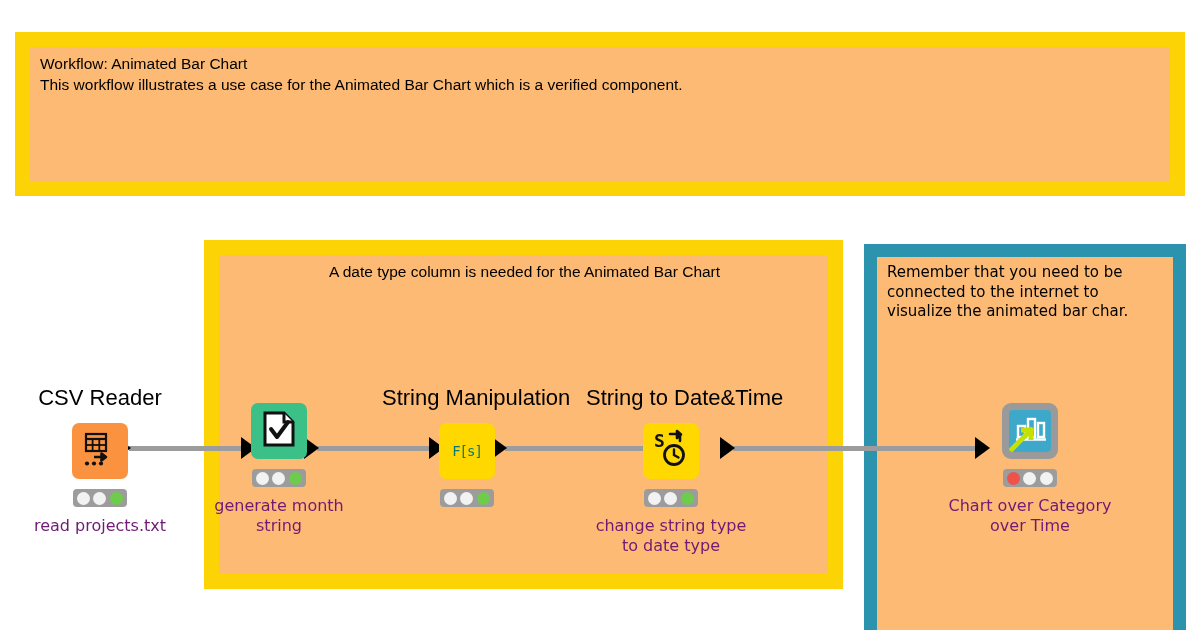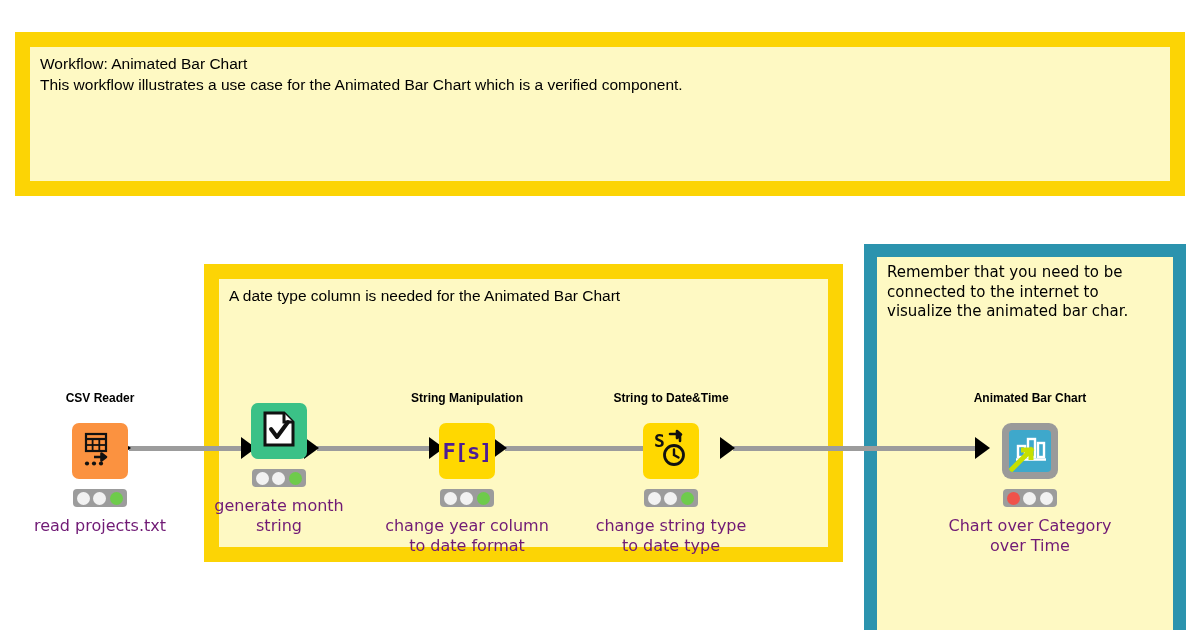--- a/index.html
+++ b/index.html
@@ -13,21 +13,21 @@
     position: relative;
     overflow: hidden;
     font-family: "Liberation Sans", sans-serif;
     -webkit-font-smoothing: antialiased;
   }
 
   
   .annotation {
     position: absolute;
     box-sizing: border-box;
-    background: #fef9c3;
+    background: #fdba74;
   }
   .annotation .anno-text {
     position: absolute;
     left: 10px;
     right: 8px;
     top: 6px;
     font-size: 15.5px;
     line-height: 21px;
     color: #000000;
     white-space: pre-wrap;
@@ -42,21 +42,21 @@
     font-family: "Liberation Sans Narrow", "Liberation Sans", sans-serif;
     font-stretch: condensed;
   }
   .anno-teal .anno-text {
     font-family: "DejaVu Sans", sans-serif;
     font-size: 15px;
     line-height: 19.5px;
   }
 
   #anno-header { left: 15px; top: 32px; width: 1170px; height: 164px; }
-  #anno-group-date { left: 204px; top: 264px; width: 639px; height: 298px; }
+  #anno-group-date { left: 204px; top: 240px; width: 639px; height: 349px; text-align: center; }
   #anno-group-internet { left: 864px; top: 244px; width: 322px; height: 424px; }
 
   
   #canvas { position: absolute; left: 0; top: 0; width: 1200px; height: 630px; }
 
   
   .conn {
     position: absolute;
     height: 5px;
     background: #9C9C9C;
@@ -71,22 +71,22 @@
     top: 437px;
   }
 
   
   .node {
     position: absolute;
     width: 170px;
     text-align: center;
   }
   .node-title {
-    font-size: 12px;
-    font-weight: bold;
+    font-size: 22px;
+    font-weight: normal;
     color: #000000;
     line-height: 20px;
     white-space: nowrap;
   }
   .node-figure {
     position: relative;
     width: 170px;
     height: 56px;
     margin-top: 15px;
   }
@@ -142,23 +142,23 @@
   .node-desc {
     margin-top: 9px;
     font-size: 16px;
     line-height: 20px;
     color: #701a75;
     font-family: "DejaVu Sans", sans-serif;
   }
 
   .fs-label {
     font-family: "DejaVu Sans Mono", monospace;
-    font-weight: bold;
-    font-size: 22px;
-    color: #4c1d95;
+    font-weight: normal;
+    font-size: 14px;
+    color: #0f766e;
     letter-spacing: -1px;
   }
 </style>
 </head>
 <body>
 
 <div class="annotation anno-yellow" id="anno-header">
   <div class="anno-text">Workflow: Animated Bar Chart
 This workflow illustrates a use case for the Animated Bar Chart which is a verified component.</div>
 </div>
@@ -240,22 +240,20 @@
     <div class="node-figure">
       <div class="node-box yellow">
         <span class="fs-label">F[s]</span>
       </div>
     </div>
     <div class="status">
       <span class="led"></span>
       <span class="led"></span>
       <span class="led green"></span>
     </div>
-    <div class="node-desc">change year column to
-date format</div>
   </div>
 
   <div class="node" id="node-string-to-datetime" style="left:586px; top:388px;">
     <div class="node-title">String to Date&amp;Time</div>
     <div class="node-figure">
       <div class="node-box yellow">
         <span>
           <svg width="42" height="42" viewBox="0 0 42 42">
             <text x="4" y="19" font-family="'DejaVu Sans Mono', monospace" font-size="18" font-weight="bold" fill="#111">S</text>
             <path d="M20 6 H30 M27 3 L31 6.5 L27 10 Z M30 6.5 V13" stroke="#111" stroke-width="2.6" fill="#111" stroke-linejoin="round" stroke-linecap="round"></path>
@@ -268,21 +266,20 @@
     <div class="status">
       <span class="led"></span>
       <span class="led"></span>
       <span class="led green"></span>
     </div>
     <div class="node-desc">change string type to
 date type</div>
   </div>
 
   <div class="node" id="node-animated-bar-chart" style="left:945px; top:388px;">
-    <div class="node-title">Animated Bar Chart</div>
     <div class="node-figure">
       <div class="node-box component">
         <div class="inner">
           <svg width="42" height="42" viewBox="0 0 42 42">
             <rect x="9" y="16" width="7" height="11" fill="none" stroke="#ffffff" stroke-width="2.4"></rect>
             <rect x="19" y="9" width="7" height="18" fill="none" stroke="#ffffff" stroke-width="2.4"></rect>
             <rect x="29" y="13" width="6" height="14" fill="none" stroke="#ffffff" stroke-width="2.4"></rect>
             <line x1="7" y1="29.5" x2="37" y2="29.5" stroke="#ffffff" stroke-width="2.4"></line>
             <path d="M2 40 L22 20 M22 20 H14.5 M22 20 V27.5" stroke="#C6E000" stroke-width="5" fill="none" stroke-linecap="square" stroke-linejoin="miter"></path>
           </svg>

